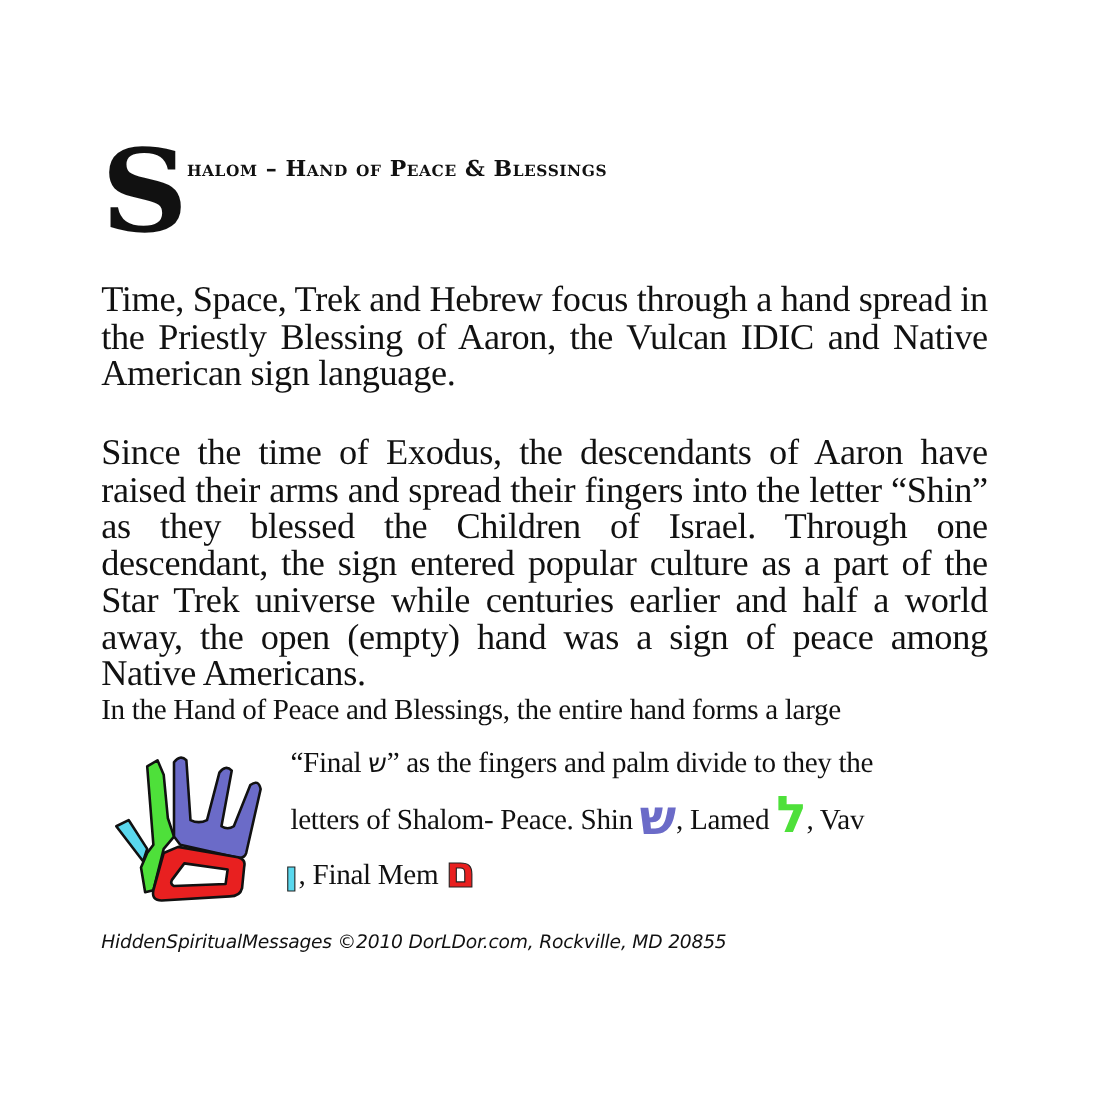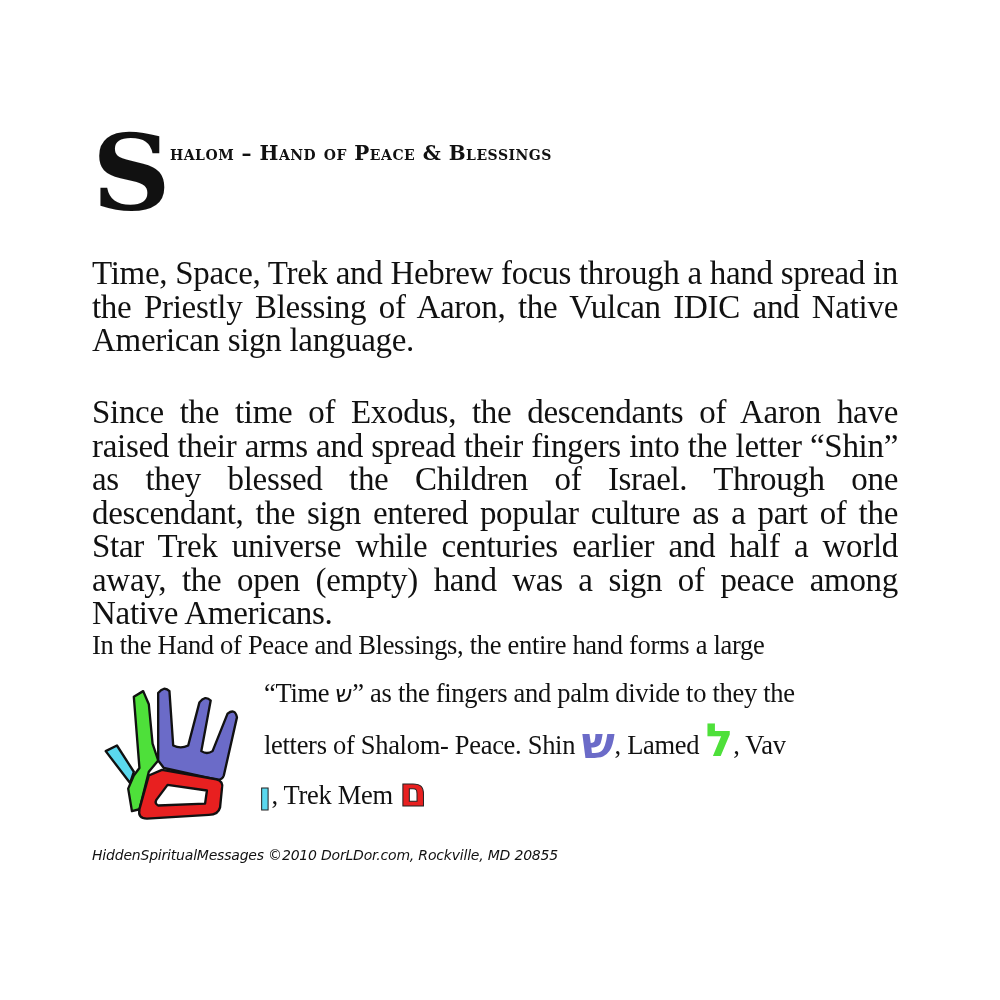--- a/index.html
+++ b/index.html
@@ -7,45 +7,45 @@
   .title-wrap { position:absolute; left:92px; top:128px; width:820px; height:100px; }
   .dropcap { position:absolute; left:0; top:-6px; font-family:"DejaVu Serif", serif; font-weight:bold; font-size:104px; line-height:104px; letter-spacing:-2px; transform:scaleX(1.05); transform-origin:left top; }
   .title-rest { position:absolute; left:78px; top:10px; font-family:"DejaVu Serif", serif; font-weight:bold; font-size:20px; line-height:30px; font-variant:small-caps; letter-spacing:0.5px; white-space:nowrap; }
   .para { position:absolute; left:92px; width:806px; font-family:"Liberation Serif", serif; font-size:33px; line-height:33.5px; text-align:justify; letter-spacing:-0.3px; }
   .p1 { top:257px; }
   .p2 { top:396px; }
   .p3-line1 { position:absolute; left:92px; top:608px; width:806px; font-family:"Liberation Serif", serif; font-size:26.5px; line-height:33.5px; letter-spacing:-0.3px; text-align:justify; white-space:nowrap;margin-top:21px; }
   .p3-line { position:absolute; font-family:"Liberation Serif", serif; font-size:26.5px; line-height:33.5px; letter-spacing:-0.3px; white-space:nowrap; }
   .hebrew { font-family:"DejaVu Sans", sans-serif; font-weight:bold; display:inline-block; }
   .hand { position:absolute; left:96px; top:678px; width:160px; height:150px; }
-  .footer { position:absolute; left:92px; top:847px; font-family:"DejaVu Sans", sans-serif; font-style:italic; font-size:14px; letter-spacing:-0.2px; color:#111; white-space:nowrap; }
+  .footer { position:absolute; left:92px; top:847px; font-family:"DejaVu Sans", sans-serif; font-style:italic; font-size:17px; letter-spacing:-0.2px; color:#111; white-space:nowrap; }
 </style>
 </head>
 <body>
 
 <div class="title-wrap">
   <span class="dropcap">S</span>
   <span class="title-rest">halom – Hand of Peace &amp; Blessings</span>
 </div>
 
 <div class="para p1">Time, Space, Trek and Hebrew focus through a hand spread in the Priestly Blessing of Aaron, the Vulcan IDIC  and Native American sign language.</div>
 <div class="para p2">Since the time of Exodus, the descendants of Aaron have raised their arms and spread their fingers into the letter “Shin” as they blessed the Children of Israel.  Through one descendant, the sign entered popular culture as a part of the Star Trek universe while centuries earlier and half a world away, the open (empty) hand was a sign of peace among Native Americans.</div>
 
 <div class="p3-line1">In the Hand of Peace and Blessings, the entire hand forms a large</div>
 
 <div class="p3-line" style="left:264px; top:677px;">
-  <span>“Time </span><span class="hebrew" style="font-size:24px; font-weight:normal;">ש</span><span>” as the fingers and palm divide to they the</span>
+  <span>“Final </span><span class="hebrew" style="font-size:24px; font-weight:normal;">ש</span><span>” as the fingers and palm divide to they the</span>
 </div>
 
 <div class="p3-line" style="left:264px; top:729px;">
   <span>letters of Shalom- Peace.  Shin </span><span class="hebrew" style="font-size:44px; color:#6b6bc8; vertical-align:-4px; line-height:20px;">ש</span><span>,  Lamed </span><span class="hebrew" style="font-size:46px; color:#4ee03a; vertical-align:-2px; line-height:20px;">ל</span><span>, Vav</span>
 </div>
 
 <div class="p3-line" style="left:258px; top:779px;">
-  <span class="hebrew" style="font-size:40px; color:#5ad8ee; -webkit-text-stroke:1px #222; vertical-align:-6px; line-height:20px;">ו</span><span>, Trek Mem </span><span class="hebrew" style="font-size:40px; color:#e82020; -webkit-text-stroke:1px #222; vertical-align:-2px; line-height:20px;">ם</span>
+  <span class="hebrew" style="font-size:40px; color:#5ad8ee; -webkit-text-stroke:1px #222; vertical-align:-6px; line-height:20px;">ו</span><span>, Final Mem </span><span class="hebrew" style="font-size:40px; color:#e82020; -webkit-text-stroke:1px #222; vertical-align:-2px; line-height:20px;">ם</span>
 </div>
 
 <svg class="hand" viewBox="0 0 170 160" xmlns="http://www.w3.org/2000/svg">
 
   <path d="M10 78 L22 72 L40 100 L36 112 Z" fill="#5ad8ee" stroke="#111" stroke-width="2.5" stroke-linejoin="round"></path>
 
   <path d="M40 20 L50 14 L56 28 L60 70 L66 88 L56 100 L46 140 L38 142 L34 118 L40 104 L46 96 Z" fill="#4ee03a" stroke="#111" stroke-width="2.5" stroke-linejoin="round"></path>
 
   <path d="M66 16 Q72 8 78 14 L82 72 Q90 76 98 72 L110 26 Q116 18 122 24 L112 78 Q118 82 124 78 L140 38 Q148 32 150 42 L136 104 Q134 110 126 108 L72 96 L66 88 Z" fill="#6b6bc8" stroke="#111" stroke-width="2.5" stroke-linejoin="round"></path>
 

